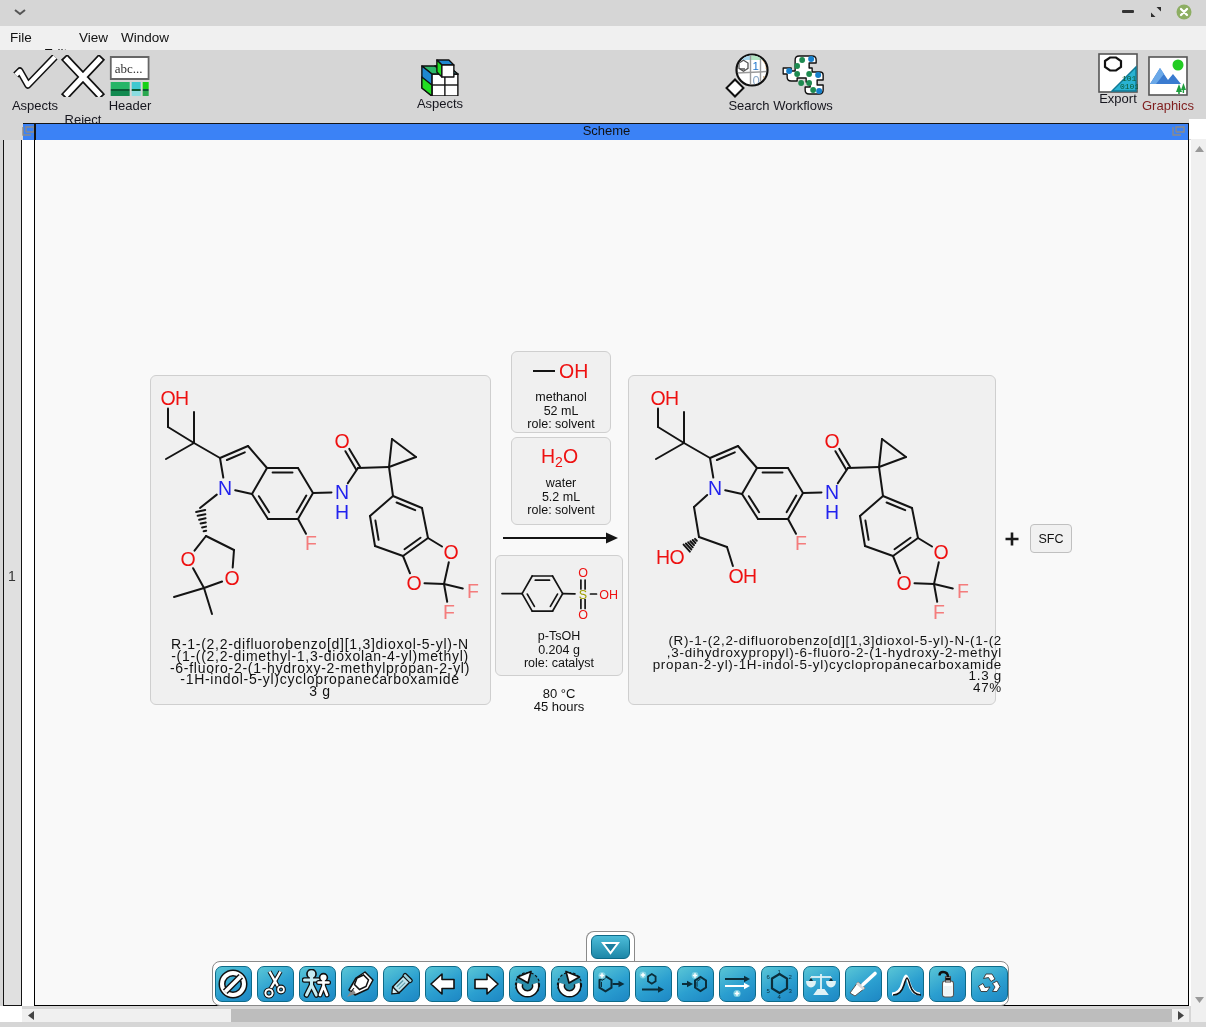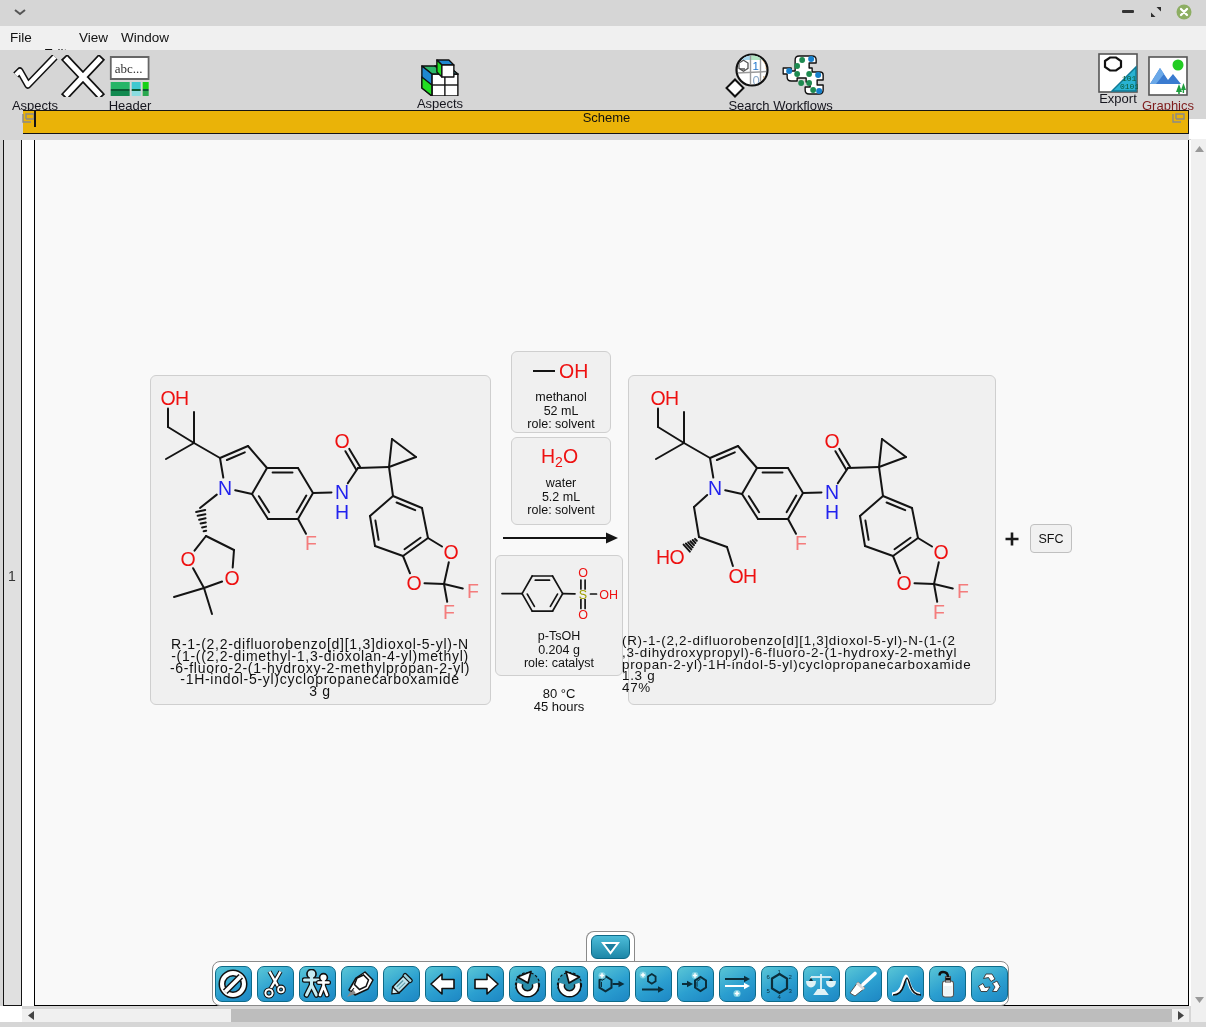--- a/index.html
+++ b/index.html
@@ -156,21 +156,21 @@
             <polygon points="33,34 35.5,27 38,34"></polygon>
             <rect x="30.2" y="35" width="1.6" height="3"></rect>
             <rect x="34.7" y="33" width="1.4" height="4"></rect>
           </g>
         </svg>
       </div>
       <div style="font-size:13px;color:#7f1d1d;margin-top:2px;font-family:'Liberation Sans',sans-serif">Graphics</div>
     </div>
 </div>
 
-<div class="abs" style="left:23px;top:110px;width:1166px;height:24px;background:#eab308;border-top:1.5px solid #141414;border-bottom:1.5px solid #141414;border-right:1.5px solid #141414;box-sizing:border-box">
+<div class="abs" style="left:23px;top:123px;width:1166px;height:24px;background:#3b82f6;border-top:1.5px solid #141414;border-bottom:1.5px solid #141414;border-right:1.5px solid #141414;box-sizing:border-box">
   <div class="abs" style="left:0;top:-1px;width:1167px;text-align:center;font-size:13px;color:#111">Scheme</div>
   <svg class="abs" style="left:-1px;top:2px" width="13" height="13" viewBox="0 0 13 13">
       <path d="M1 1 L1 9 L9 9 M4 6 L4 1 L12 1 L12 6 L4 6" fill="none" stroke="#8a8a8a" stroke-width="1.4"></path>
     </svg>
   <svg class="abs" style="left:1149px;top:2px" width="13" height="13" viewBox="0 0 13 13">
       <path d="M1 1 L1 9 L9 9 M4 6 L4 1 L12 1 L12 6 L4 6" fill="none" stroke="#8a8a8a" stroke-width="1.4"></path>
     </svg>
   <div class="abs" style="left:11px;top:0;width:1.5px;height:16px;background:#141414"></div>
 </div>
 <div class="abs" style="left:1189px;top:119px;width:17px;height:20px;background:#fff"></div>
@@ -207,21 +207,21 @@
     <div>80 °C</div>
     <div>45 hours</div>
   </div>
 <div style="position:absolute;left:155px;top:639px;width:330px;text-align:center;font-size:14px;line-height:11.8px;color:#111;letter-spacing:0.72px">
     <div>R-1-(2,2-difluorobenzo[d][1,3]dioxol-5-yl)-N</div>
     <div>-(1-((2,2-dimethyl-1,3-dioxolan-4-yl)methyl)</div>
     <div>-6-fluoro-2-(1-hydroxy-2-methylpropan-2-yl)</div>
     <div>-1H-indol-5-yl)cyclopropanecarboxamide</div>
     <div>3 g</div>
   </div>
-<div style="position:absolute;left:622px;top:635px;width:380px;text-align:left;font-size:13.4px;line-height:11.8px;color:#111;letter-spacing:0.72px">
+<div style="position:absolute;left:622px;top:635px;width:380px;text-align:right;font-size:13.4px;line-height:11.8px;color:#111;letter-spacing:0.72px">
     <div>(R)-1-(2,2-difluorobenzo[d][1,3]dioxol-5-yl)-N-(1-(2</div>
     <div>,3-dihydroxypropyl)-6-fluoro-2-(1-hydroxy-2-methyl</div>
     <div>propan-2-yl)-1H-indol-5-yl)cyclopropanecarboxamide</div>
     <div>1.3 g</div>
     <div>47%</div>
   </div>
 <svg class="abs" style="left:1005px;top:532px" width="14" height="14" viewBox="0 0 14 14">
     <path d="M7 0.5 L7 13.5 M0.5 7 L13.5 7" stroke="#1a1a1a" stroke-width="2.6"></path>
   </svg>
 <div class="abs" style="left:1030px;top:524px;width:42px;height:29px;background:#f1f1f1;border:1px solid #c0c0c0;border-radius:4px;box-sizing:border-box;display:flex;align-items:center;justify-content:center;font-size:12.5px;color:#111">SFC</div>

